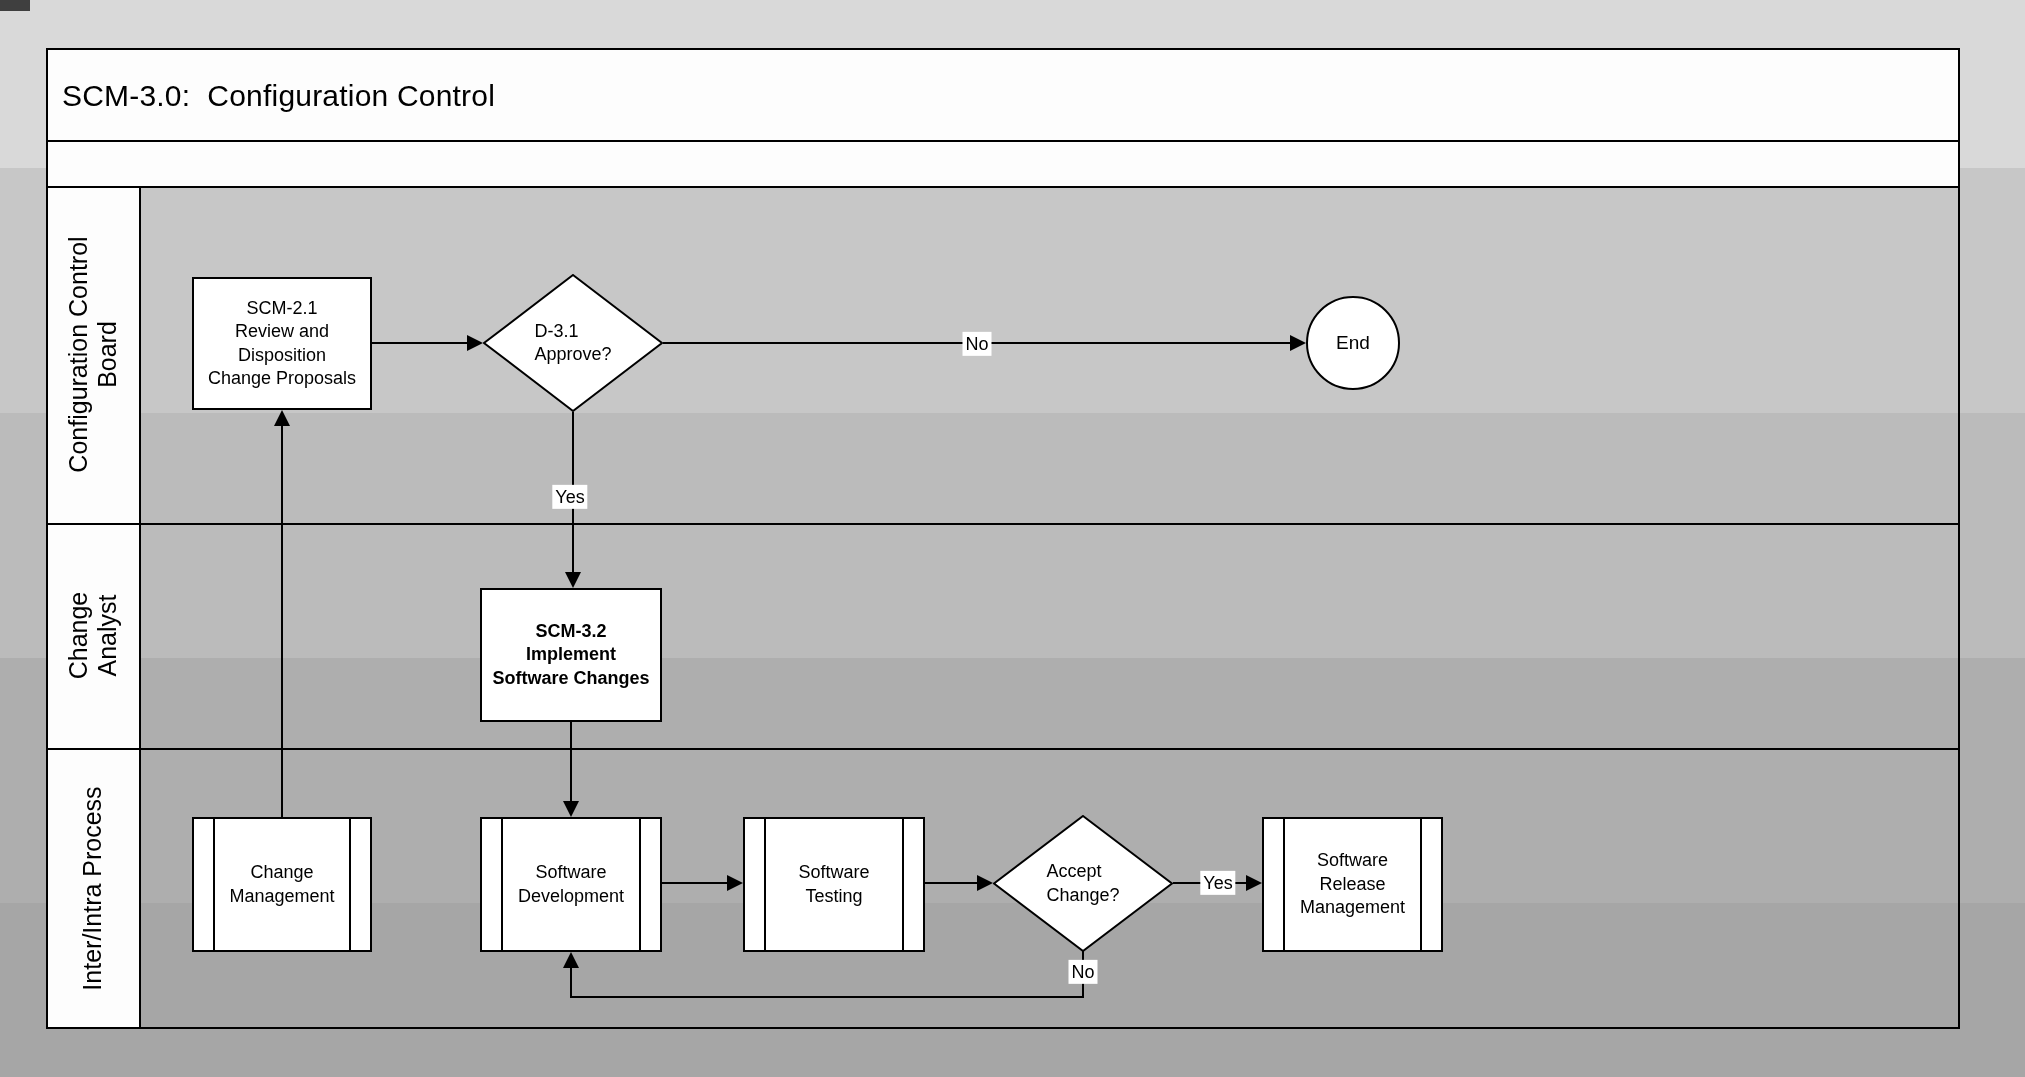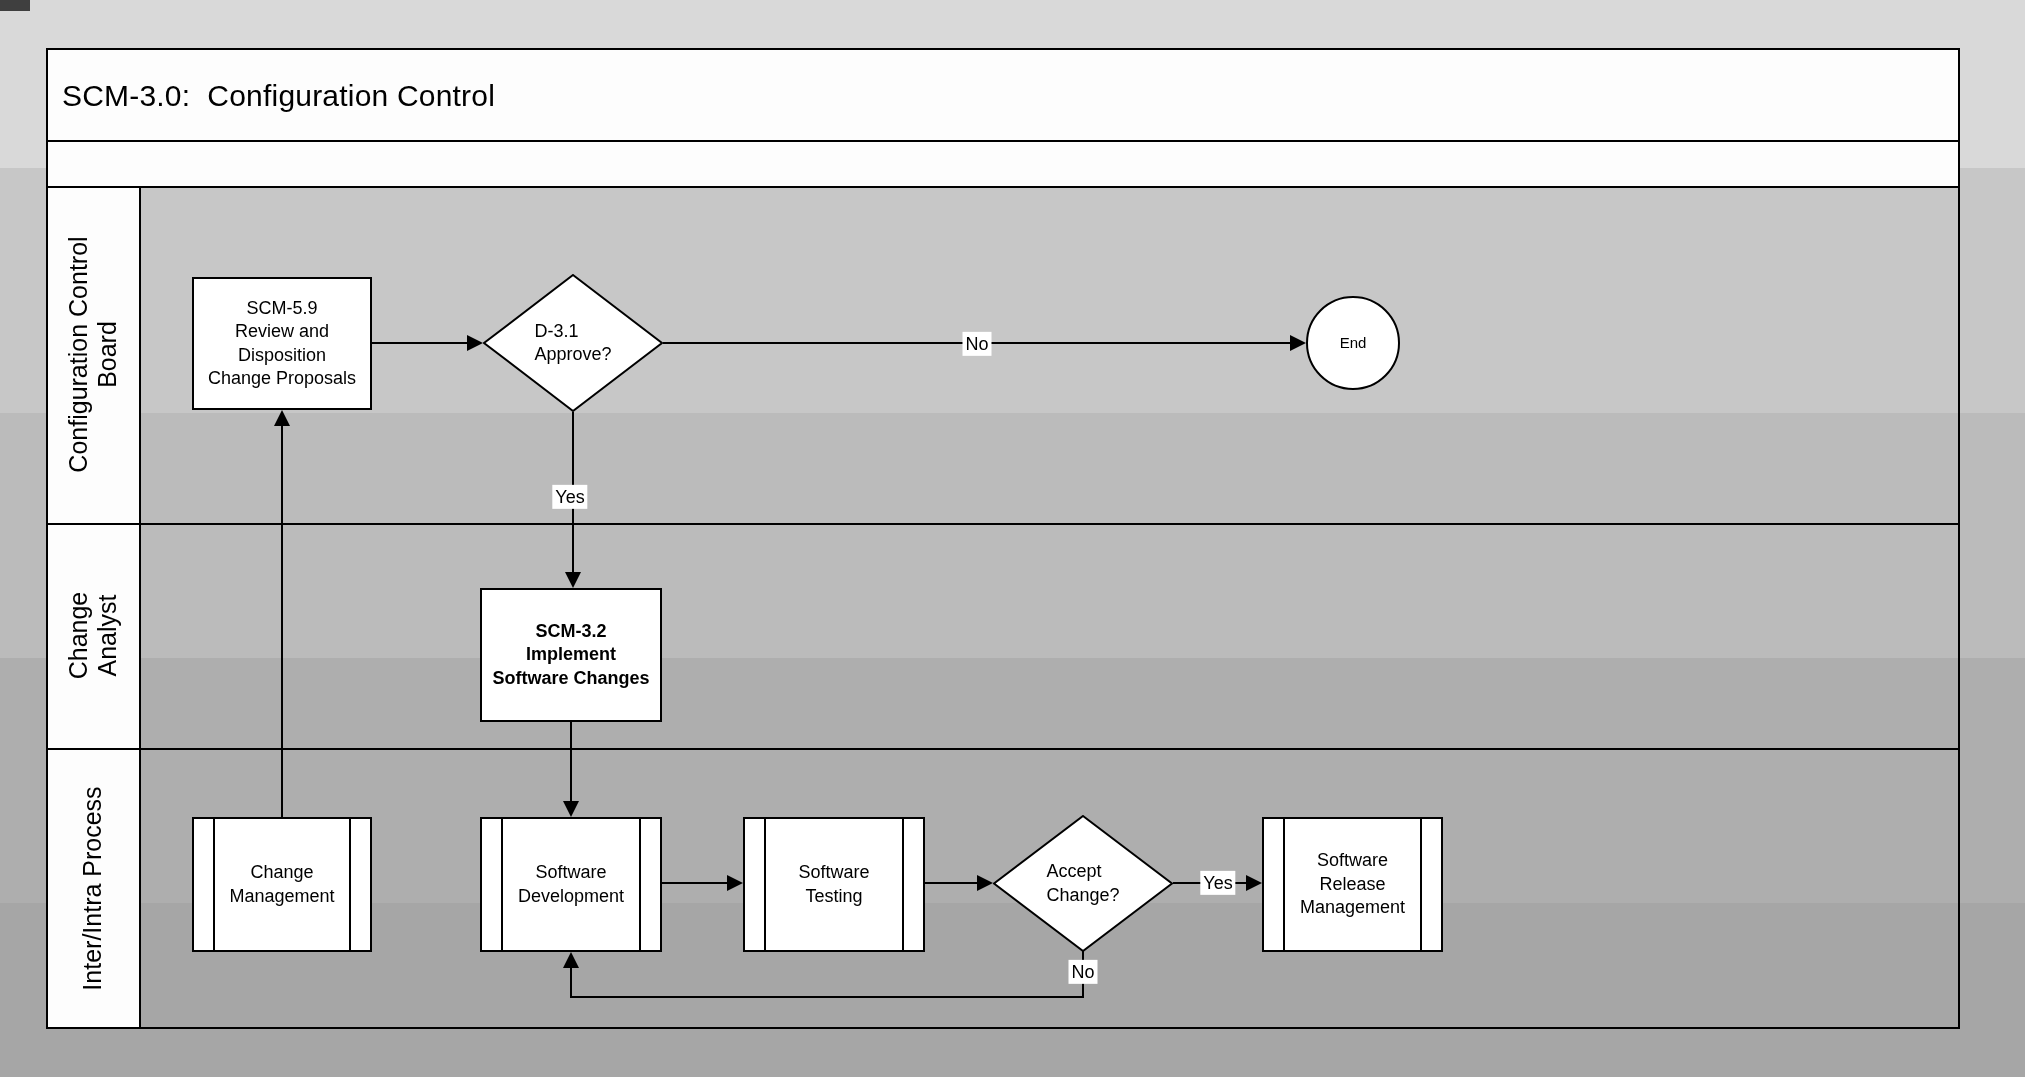--- a/index.html
+++ b/index.html
@@ -31,21 +31,21 @@
   .node {
     position:absolute; background:#fff; border:2px solid #000; box-sizing:border-box;
     display:flex; align-items:center; justify-content:center;
     text-align:center; font-size:18px; line-height:1.3; white-space:pre-line;
   }
   .predef::before, .predef::after {
     content:""; position:absolute; top:0; bottom:0; width:2px; background:#000;
   }
   .predef::before { left:19px; }
   .predef::after { right:19px; }
-  .terminator { border-radius:50%; font-size:15px; }
+  .terminator { border-radius:50%; font-size:19px; }
 
   .diamond { position:absolute; }
   .diamond svg { position:absolute; left:0; top:0; width:100%; height:100%; display:block; }
   .dlabel {
     position:absolute; left:0; top:0; right:0; bottom:0;
     display:flex; align-items:center; justify-content:center;
     text-align:left; font-size:18px; line-height:1.3; white-space:pre-line;
   }
 
   .elabel {
@@ -114,21 +114,21 @@
   <div class="hline" style="left:1173px; top:882px; width:73px;"></div>
   <div class="arrow right" style="left:1246px; top:875px;"></div>
   <div class="elabel" style="left:1218px; top:883px;">Yes</div>
 
   <div class="vline" style="left:1082px; top:950px; height:48px;"></div>
   <div class="hline" style="left:571px; top:996px; width:513px;"></div>
   <div class="vline" style="left:570px; top:968px; height:30px;"></div>
   <div class="arrow up" style="left:563px; top:952px;"></div>
   <div class="elabel" style="left:1083px; top:972px;">No</div>
 
-  <div class="node" style="left:192px; top:277px; width:180px; height:133px;">SCM-5.9
+  <div class="node" style="left:192px; top:277px; width:180px; height:133px;">SCM-2.1
 Review and
 Disposition
 Change Proposals</div>
 
   <div class="diamond" style="left:483px; top:274px; width:180px; height:138px;">
     <svg viewBox="0 0 180 138" preserveAspectRatio="none">
       <polygon points="90,1 179,69 90,137 1,69" fill="#ffffff" stroke="#000000" stroke-width="2" vector-effect="non-scaling-stroke"></polygon>
     </svg>
     <div class="dlabel">D-3.1
 Approve?</div>

